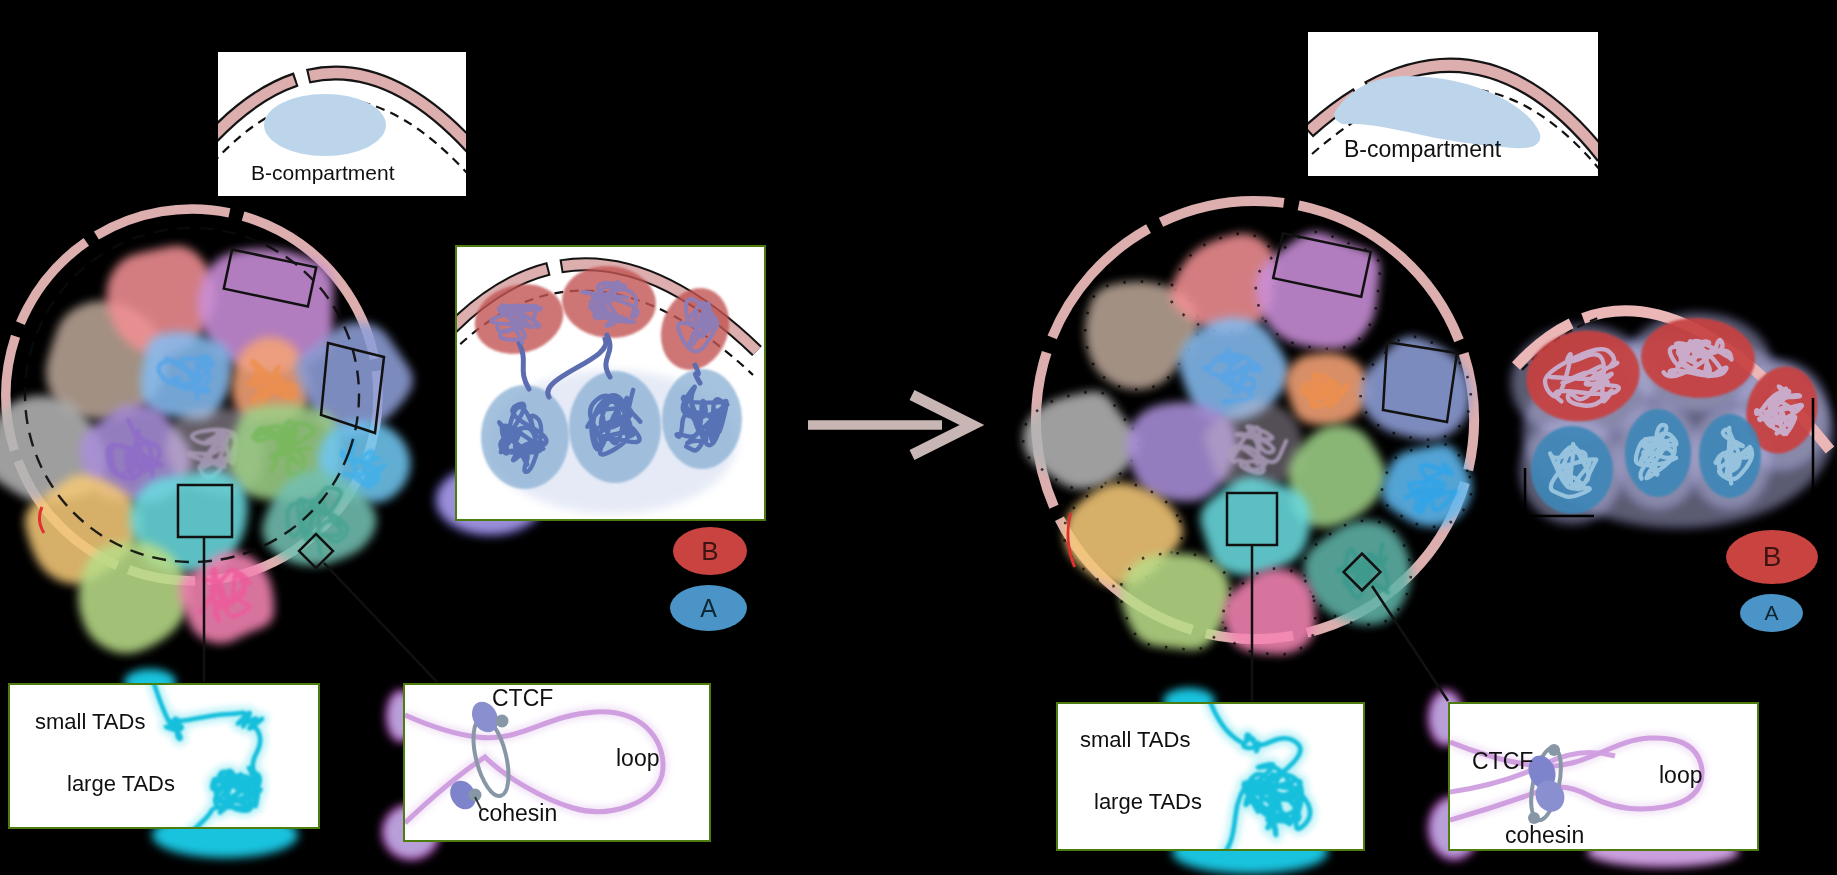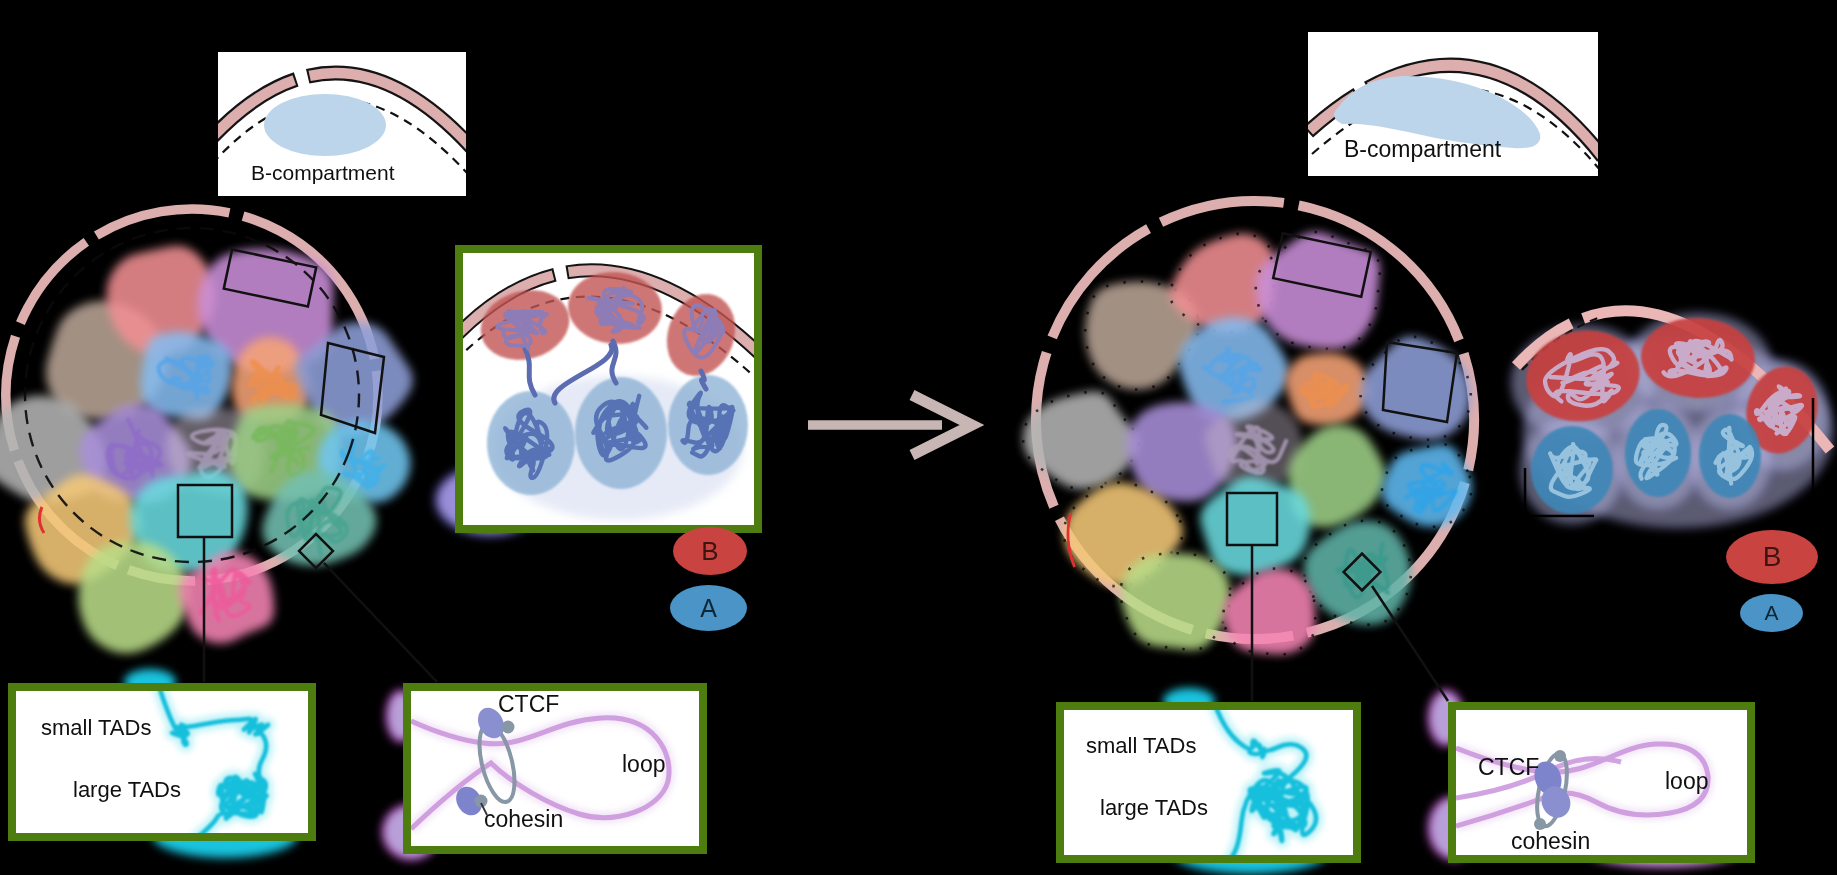--- a/index.html
+++ b/index.html
@@ -1,19 +1,19 @@
 <!DOCTYPE html>
 <html><head>
 <meta charset="utf-8">
 <style>
   html,body{margin:0;padding:0;background:#000;}
   #fig{position:relative;width:1837px;height:875px;background:#000;overflow:hidden;
        font-family:"Liberation Sans","DejaVu Sans",sans-serif;color:#101010;}
   .inset{position:absolute;background:#fff;overflow:hidden;z-index:2;}
-  .inset.bordered{border:8px solid #4d7c0f;}
+  .inset.bordered{border:2px solid #4d7c0f;padding-left:16px;}
   .inset svg{position:absolute;left:0;top:0;}
   .lbl{position:absolute;white-space:nowrap;color:#101010;z-index:3;}
   .abs{position:absolute;}
   .ovf{position:absolute;border-radius:50%;z-index:1;}
   .chip{position:absolute;display:flex;align-items:center;justify-content:center;
         border-radius:50%;z-index:2;font-weight:500;}
   svg{overflow:visible;}
   .nucleus{position:absolute;z-index:2;}
 </style>
 </head>

